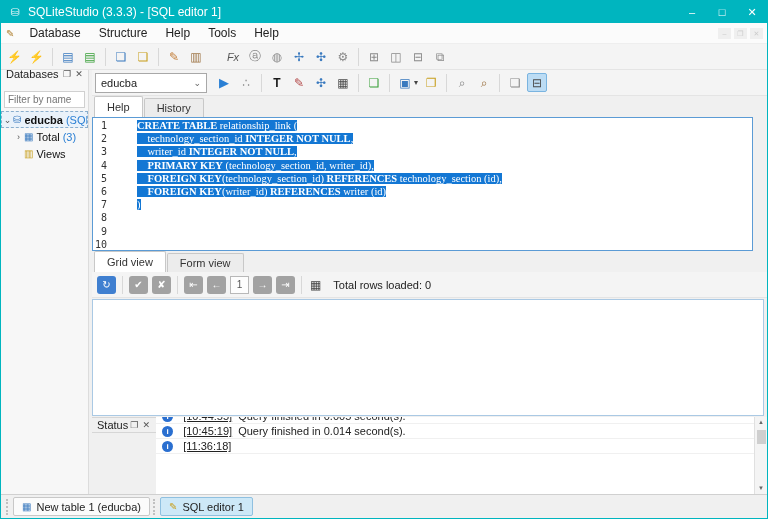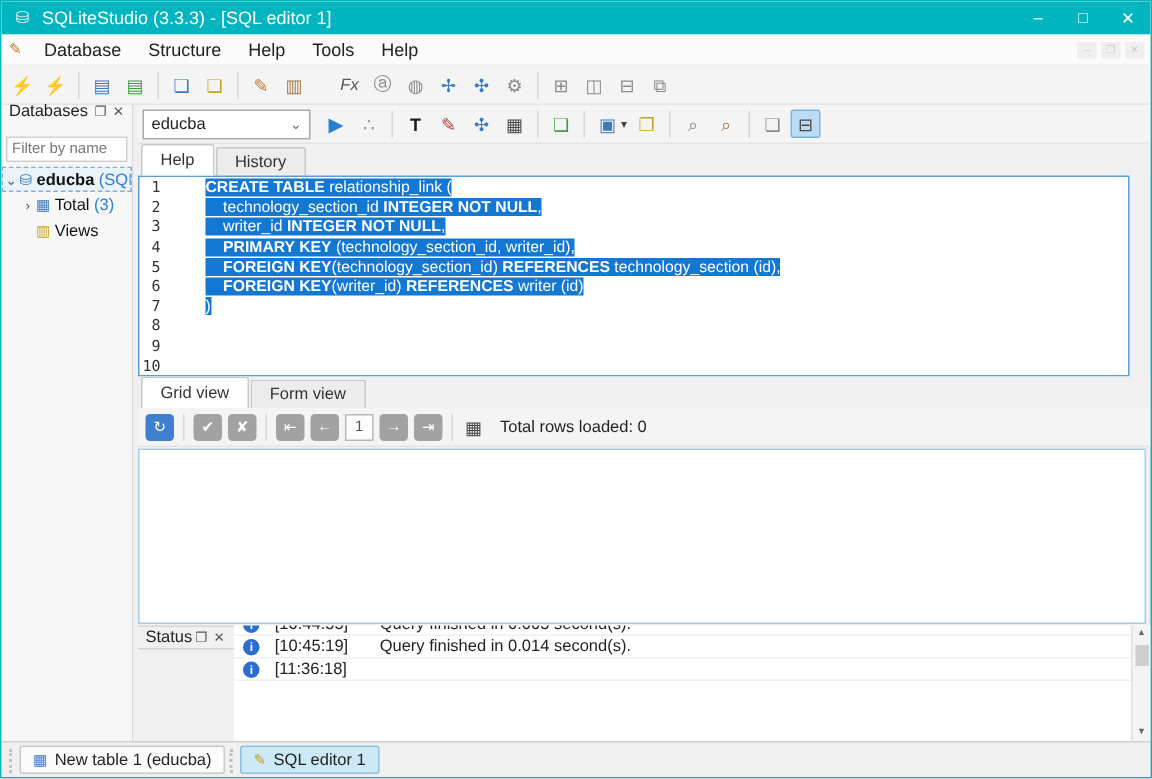--- a/index.html
+++ b/index.html
@@ -57,21 +57,21 @@
   .main { flex:1; display:flex; flex-direction:column; min-width:0; }
 
   
   .tabbar { height:21px; display:flex; align-items:flex-end; padding-left:2px; background:#f0f0f0; flex-shrink:0; }
   .tab { height:19px; display:flex; align-items:center; padding:0 12px; font-size:11px; color:#333; background:#ececec; border:1px solid #c8c8c8; border-bottom:none; margin-right:1px; border-radius:2px 2px 0 0; }
   .tab.active { background:#ffffff; height:21px; position:relative; z-index:2; }
 
   
   .editor { height:134px; background:#ffffff; border:1px solid #5b9bd5; margin:0 14px 0 0; display:flex; flex-shrink:0; }
   .gutter { width:17px; padding:1px 3px 0 0; text-align:right; font-family:"DejaVu Sans Mono", monospace; font-size:10px; line-height:13.2px; color:#333; flex-shrink:0; }
-  .code { flex:1; padding-top:1px; font-family:Liberation Sans, sans-serif; font-size:10.5px; line-height:13.2px; white-space:pre; overflow:hidden;padding-left:27px; }
+  .code { flex:1; padding-top:1px; font-family:Liberation Serif, serif; font-size:10.5px; line-height:13.2px; white-space:pre; overflow:hidden;padding-left:27px; }
   .code-line { height:13.2px; }
   .sel-run { background:#1377d4; color:#ffffff; }
   .sel-run b { font-weight:bold; }
 
   
   .rt-btn { width:19px; height:18px; border-radius:3px; display:flex; align-items:center; justify-content:center; color:#ffffff; font-size:10px; margin:0 2px; }
   .rt-blue { background:#3f7fd0; }
   .rt-gray { background:#a2a2a2; }
   .page-box { width:19px; height:18px; background:#fdfdfd; border:1px solid #b8b8b8; display:flex; align-items:center; justify-content:center; font-size:10px; color:#555; margin:0 2px; }
   .rows-label { font-size:11px; color:#222; margin-left:8px; }
@@ -80,21 +80,21 @@
   
   .results-area { flex:1; background:#ffffff; border:1px solid #aac9e4; margin:1px 3px 1px 0; min-height:0; }
 
   
   .status-panel { height:77px; display:flex; flex-shrink:0;justify-content:space-between; }
   .status-header { height:16px; background:#f0f0f0; border-top:1px solid #d6d6d6; border-bottom:1px solid #d6d6d6; display:flex; align-items:center; padding:0 4px 0 5px; font-size:11px; color:#222; }
   .status-list { flex:1; background:#ffffff; position:relative; overflow:hidden; }
   .status-inner { position:absolute; top:-8px; left:0; right:13px; }
   .status-row { height:15px; display:flex; align-items:center; border-bottom:1px solid #f0f0f0; font-size:11px; color:#222; }
   .info-dot { width:11px; height:11px; border-radius:50%; background:#2a6fd0; color:#ffffff; font-size:8px; font-weight:bold; display:flex; align-items:center; justify-content:center; margin:0 10px 0 6px; flex-shrink:0; }
-  .status-time { margin-right:21px; }
+  .status-time { margin-right:6px;text-decoration:underline; }
   .vscroll { position:absolute; right:0; top:0; bottom:0; width:13px; background:#f4f4f4; border-left:1px solid #e0e0e0; display:flex; flex-direction:column; align-items:center; }
   .vs-arrow { font-size:6px; color:#666; height:11px; line-height:11px; }
   .vs-thumb { width:9px; height:14px; background:#cfcfcf; margin:2px 0; }
   .vs-spacer { flex:1; }
 
   
   .taskbar { height:24px; background:#f0f0f0; border-top:1px solid #d0d0d0; display:flex; align-items:center; padding-left:2px; flex-shrink:0; }
   .grip { width:4px; height:16px; border-left:2px dotted #c0c0c0; margin:0 3px; }
   .task-tab { height:19px; display:flex; align-items:center; padding:0 8px; font-size:11px; color:#222; background:#fbfbfb; border:1px solid #c8c8c8; border-radius:2px; }
   .task-tab.active { background:#cde8f7; border-color:#8fc0e0; }

